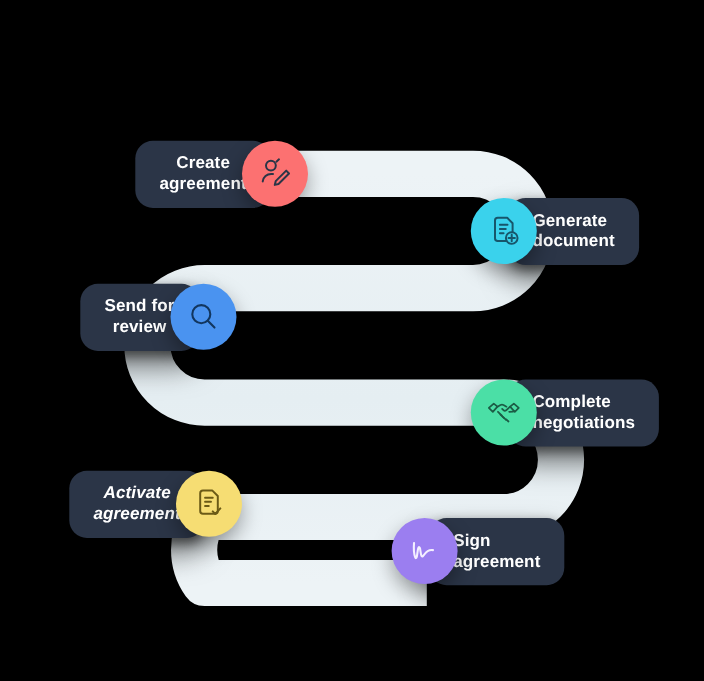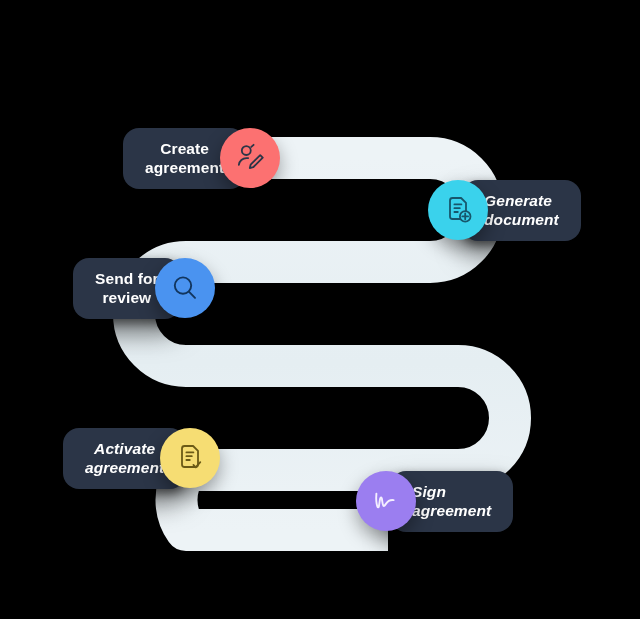--- a/index.html
+++ b/index.html
@@ -30,21 +30,21 @@
     z-index: 1;
   }
 
   
   .step {
     position: absolute;
     display: flex;
     align-items: center;
     z-index: 5;
   }
-  .step.rev { flex-direction: row-reverse; font-style: italic; }
+  .step.rev { flex-direction: row-reverse; }
 
   .pill {
     position: relative;
     background: #2b3547;
     border-radius: 16px;
     padding: 11px 22px;
     box-shadow: 0 14px 26px rgba(0,0,0,0.55),
                 0 4px 10px rgba(0,0,0,0.45);
     z-index: 1;
   }
@@ -159,20 +159,41 @@
     <div class="badge-circle" style="background:#4a93f0">
       <span>
         <svg width="32" height="32" viewBox="0 0 32 32" fill="none" stroke="#12365f" stroke-width="1.9" stroke-linecap="round">
           <circle cx="14" cy="13.6" r="8.2"></circle>
           <path d="M19.9 19.6 L26 25.8"></path>
         </svg>
       </span>
     </div>
   </div>
 
+  <div class="step rev" id="step-negotiate">
+    <div class="pill">
+      <div class="pill-label">Complete
+negotiations</div>
+    </div>
+    <div class="badge-circle" style="background:#4bdfa6">
+      <span>
+        <svg width="34" height="34" viewBox="0 0 32 32" fill="none" stroke="#1c5c45" stroke-width="1.5" stroke-linecap="round" stroke-linejoin="round">
+          <path d="M3.2 12.1 L7.4 8.4 l3.2 2.6 -4 4.4 z"></path>
+          <path d="M28.8 12.1 L24.6 8.4 l-3.2 2.6 4 4.4 z"></path>
+          <path d="M10.6 11 l2.6 -1.4 a2.6 2.6 0 0 1 2.5 0 l2.6 1.4"></path>
+          <path d="M21.4 11 l-3.4 3.1 a1.7 1.7 0 0 1 -2.3 -0.1 l-1.1 -1.1"></path>
+          <path d="M11 15.4 l3.4 3.3"></path>
+          <path d="M13.1 17.8 l2.9 2.8"></path>
+          <path d="M15.5 20 l2.4 2.3"></path>
+          <path d="M18.1 21.9 l1.9 1.8"></path>
+          <path d="M20.6 15.4 l3.4 -0.2"></path>
+        </svg>
+      </span>
+    </div>
+  </div>
 
   <div class="step" id="step-activate">
     <div class="pill">
       <div class="pill-label">Activate
 agreement</div>
     </div>
     <div class="badge-circle" style="background:#f6dd73">
       <span>
         <svg width="32" height="32" viewBox="0 0 32 32" fill="none" stroke="#6b5a16" stroke-width="1.8" stroke-linecap="round" stroke-linejoin="round">
           <path d="M8 6.5 a2.5 2.5 0 0 1 2.5 -2.5 h8.6 L24 8.9 v13.6 a2.5 2.5 0 0 1 -2.5 2.5 h-11 A2.5 2.5 0 0 1 8 22.5 z"></path>

